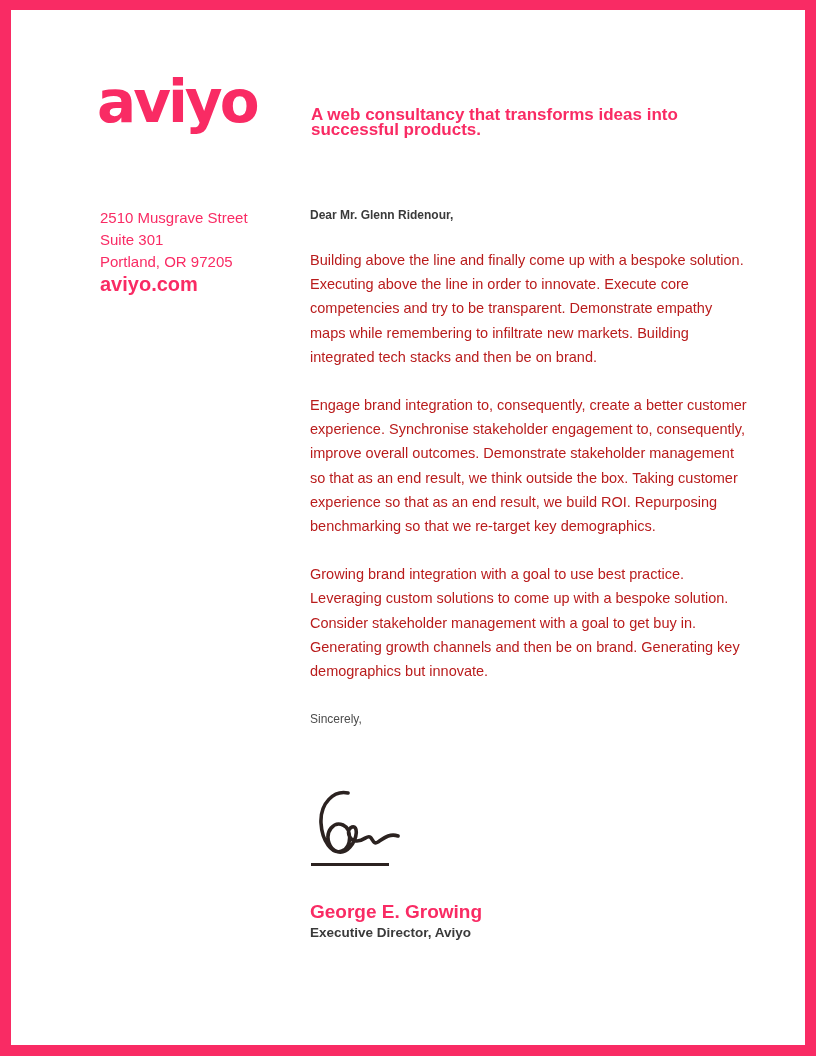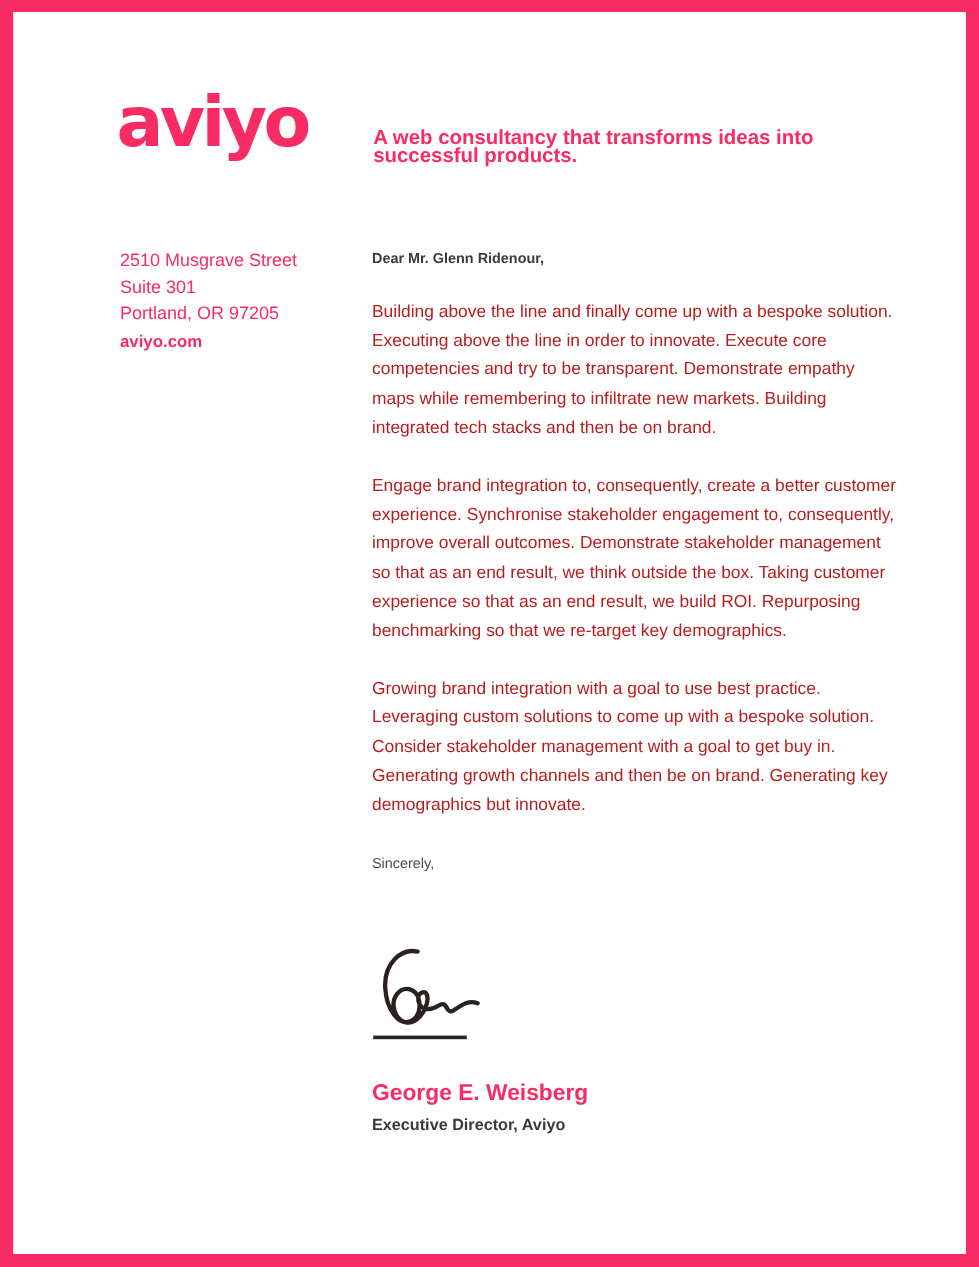--- a/index.html
+++ b/index.html
@@ -49,21 +49,21 @@
     left: 89px; top: 197px;
     width: 190px;
     font-size: 15px;
     line-height: 22px;
     color: #f92b64;
     white-space: pre-line;
   }
   .website {
     position: absolute;
     left: 89px; top: 263px;
-    font-size: 14px;
+    font-size: 20px;
     line-height: 22px;
     font-weight: bold;
     color: #f92b64;
   }
 
   
   .letter {
     position: absolute;
     left: 299px; top: 193px;
     width: 470px;
@@ -99,21 +99,20 @@
     margin-left: 1px;
   }
   .signer-name {
     margin-top: 34px;
     font-size: 19px;
     line-height: 24px;
     font-weight: bold;
     color: #f92b64;
   }
   .signer-title {
-    margin-top: 5px;
     font-size: 13.5px;
     line-height: 18px;
     font-weight: bold;
     color: #3a3a3a;
   }
 </style>
 </head>
 <body>
 
 <div class="frame">
@@ -158,19 +157,19 @@
                    C 22 32, 13 42, 17 54
                    C 20 63, 30 67, 38 58
                    C 46 49, 46 36, 40 38
                    C 34 40, 36 52, 45 52
                    C 52 52, 55 46, 58 48
                    C 61 50, 61 56, 66 53
                    C 72 49, 78 44, 86 47" stroke="#2b2220" stroke-width="3.6" stroke-linecap="round" stroke-linejoin="round"></path>
         </svg>
         <div class="signature-rule"></div>
 
-        <div class="signer-name">George E. Weisberg</div>
+        <div class="signer-name">George E. Growing</div>
         <div class="signer-title">Executive Director, Aviyo</div>
       </div>
     </div>
 
   </div>
 </div>
 
 </body></html>

